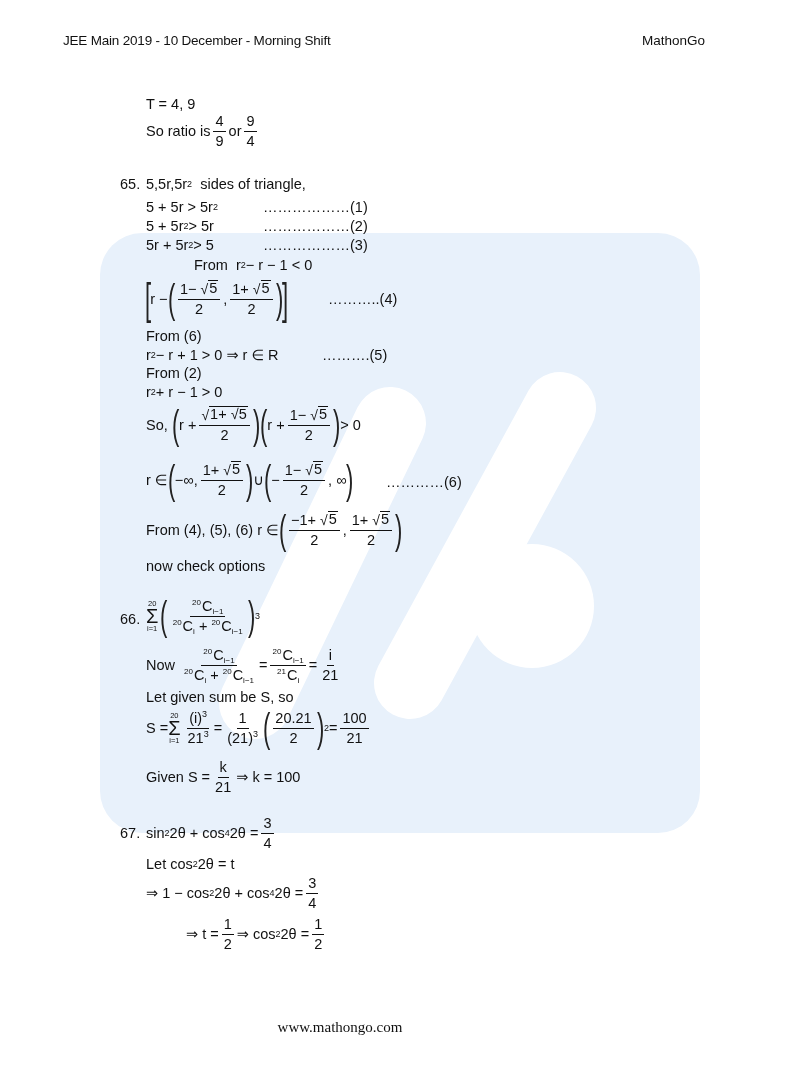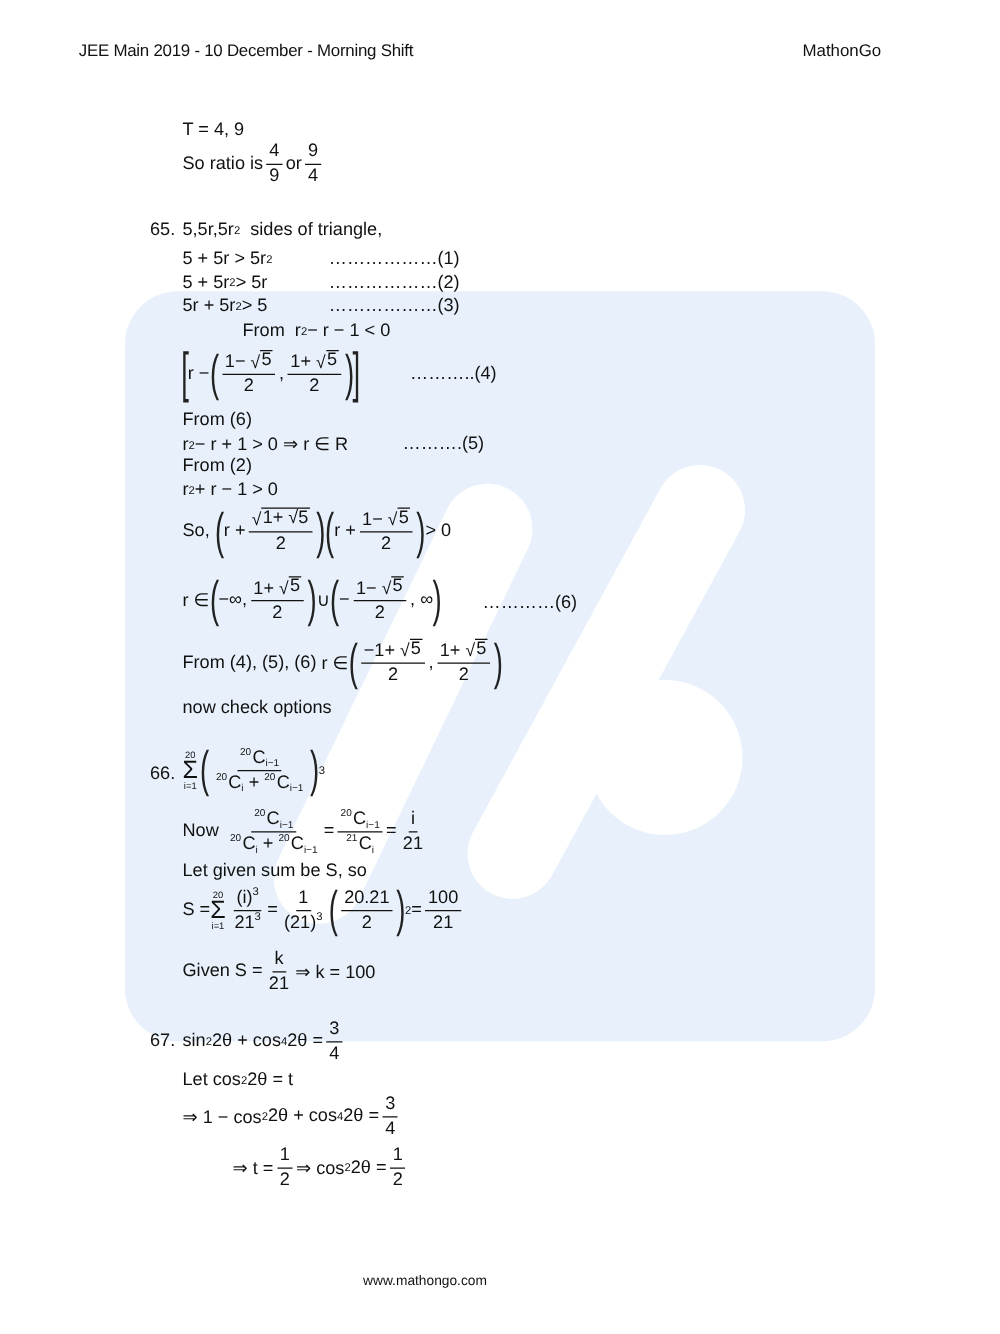--- a/index.html
+++ b/index.html
@@ -4,21 +4,21 @@
 <style>
   * { margin: 0; padding: 0; box-sizing: border-box; }
   html, body { width: 800px; height: 1067px; background: #ffffff; }
   body { position: relative; overflow: hidden; font-family: "Liberation Sans", sans-serif; color: #111; }
 
   .watermark { position: absolute; left: 100px; top: 233px; width: 600px; height: 600px; border-radius: 42px; background: #e8f1fb; z-index: 0; }
   .watermark svg { position: absolute; left: 0; top: 0; }
 
   .header-left { position: absolute; left: 63px; top: 33px; font-size: 13.5px; letter-spacing: -0.2px; }
   .header-right { position: absolute; right: 95px; top: 33px; font-size: 13.5px; }
-  .footer { position: absolute; left: 0; width: 680px; top: 1019px; text-align: center; font-size: 11px; }
+  .footer { position: absolute; left: 0; width: 680px; top: 1019px; text-align: center; font-size: 15px; font-family: Liberation Serif, serif; }
 
   .content { position: absolute; left: 0; top: 0; width: 800px; z-index: 1; }
   .line { position: absolute; left: 146px; font-size: 14.5px; white-space: nowrap; display: flex; align-items: center; }
   .qnum { position: absolute; left: 97px; font-size: 14.5px; margin-left: 23px; }
   .dots { position: absolute; font-size: 14.5px; white-space: nowrap; }
 
   sup { font-size: 9px; vertical-align: 6px; line-height: 0; }
   sub { font-size: 8px; vertical-align: -3px; line-height: 0; text-align: right; }
   .pre { font-size: 8px; vertical-align: 6px; line-height: 0; margin-right: 1px; }
 

